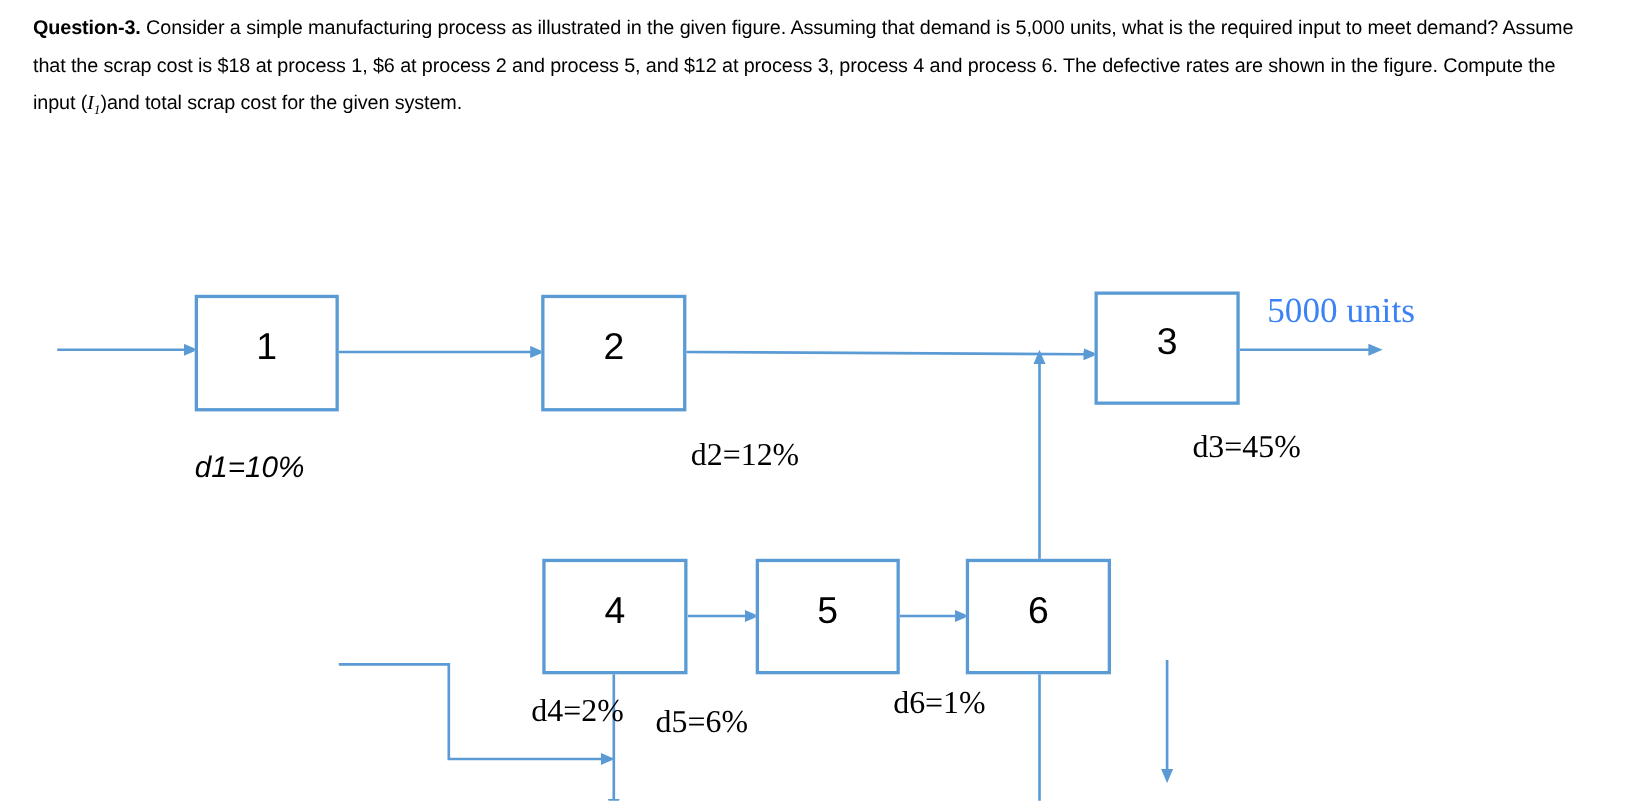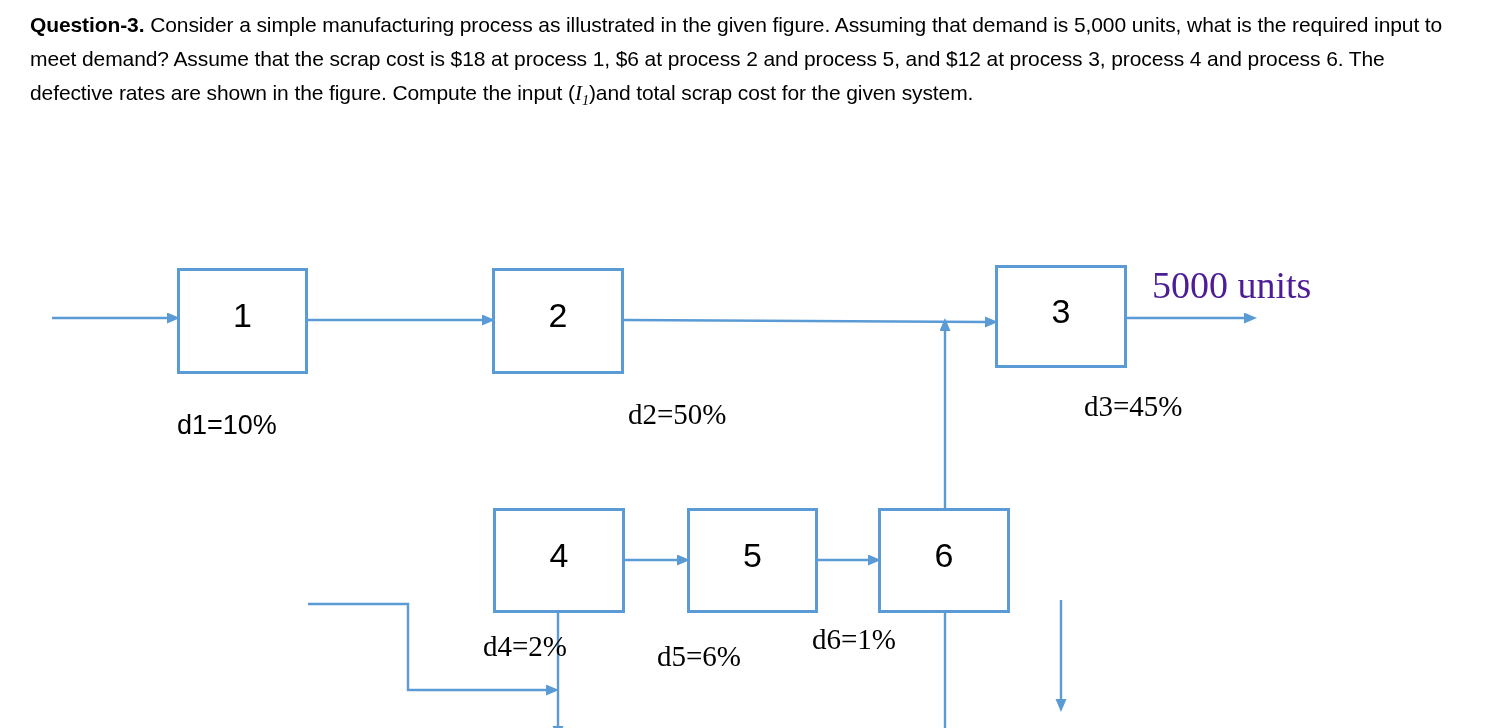--- a/index.html
+++ b/index.html
@@ -15,21 +15,21 @@
     overflow: hidden;
   }
 
   
   #question-text {
     position: absolute;
     left: 30px;
     top: 8px;
     width: 1425px;
     font-family: "Liberation Sans", sans-serif;
-    font-size: 21px;
+    font-size: 18px;
     line-height: 34px;
     color: #000000;
     letter-spacing: -0.1px;
   }
   #question-text .q-label {
     font-weight: bold;
   }
   .math-i {
     font-family: "Liberation Serif", serif;
     font-style: italic;
@@ -75,26 +75,27 @@
     position: absolute;
     font-family: "Liberation Serif", serif;
     font-size: 29px;
     color: #000000;
     white-space: nowrap;
     line-height: 1;
   }
   .d-label.sans {
     font-family: "Liberation Sans", sans-serif;
     font-size: 27px;
+    font-style: italic;
   }
   .out-label {
     position: absolute;
     font-family: "Liberation Serif", serif;
-    font-size: 38px;
-    color: #4c1d95;
+    font-size: 32px;
+    color: #3b82f6;
     white-space: nowrap;
     line-height: 1;
   }
 </style>
 </head>
 <body>
 
 <div id="question-text">
   <span class="q-label">Question-3.</span><span> Consider a simple manufacturing process as illustrated in the given figure. Assuming that demand is 5,000 units, what is the required input to meet demand? Assume that the scrap cost is $18 at process 1, $6 at process 2 and process 5, and $12 at process 3, process 4 and process 6. The defective rates are shown in the figure. Compute the input (</span><span class="math-i">I</span><span class="math-sub">1</span><span>)and total scrap cost for the given system.</span>
 </div>
@@ -168,25 +169,25 @@
   <div class="proc-box" style="left:687px; top:276px; width:131px; height:105px;">
     <span class="proc-label">5</span>
   </div>
 
   <div class="proc-box" style="left:878px; top:276px; width:132px; height:105px;">
     <span class="proc-label">6</span>
   </div>
 
   <div class="d-label sans" style="left:177px; top:180px;">d1=10%</div>
 
-  <div class="d-label" style="left:628px; top:168px;">d2=50%</div>
+  <div class="d-label" style="left:628px; top:168px;">d2=12%</div>
 
   <div class="d-label" style="left:1084px; top:160px;">d3=45%</div>
 
   <div class="d-label" style="left:443px; top:400px;margin-left:40px;">d4=2%</div>
 
-  <div class="d-label" style="left:657px; top:410px;">d5=6%</div>
+  <div class="d-label" style="left:596px; top:410px;">d5=6%</div>
 
   <div class="d-label" style="left:812px; top:393px;">d6=1%</div>
 
   <div class="out-label" style="left:1152px; top:34px;">5000 units</div>
 
 </div>
 
 </body></html>

